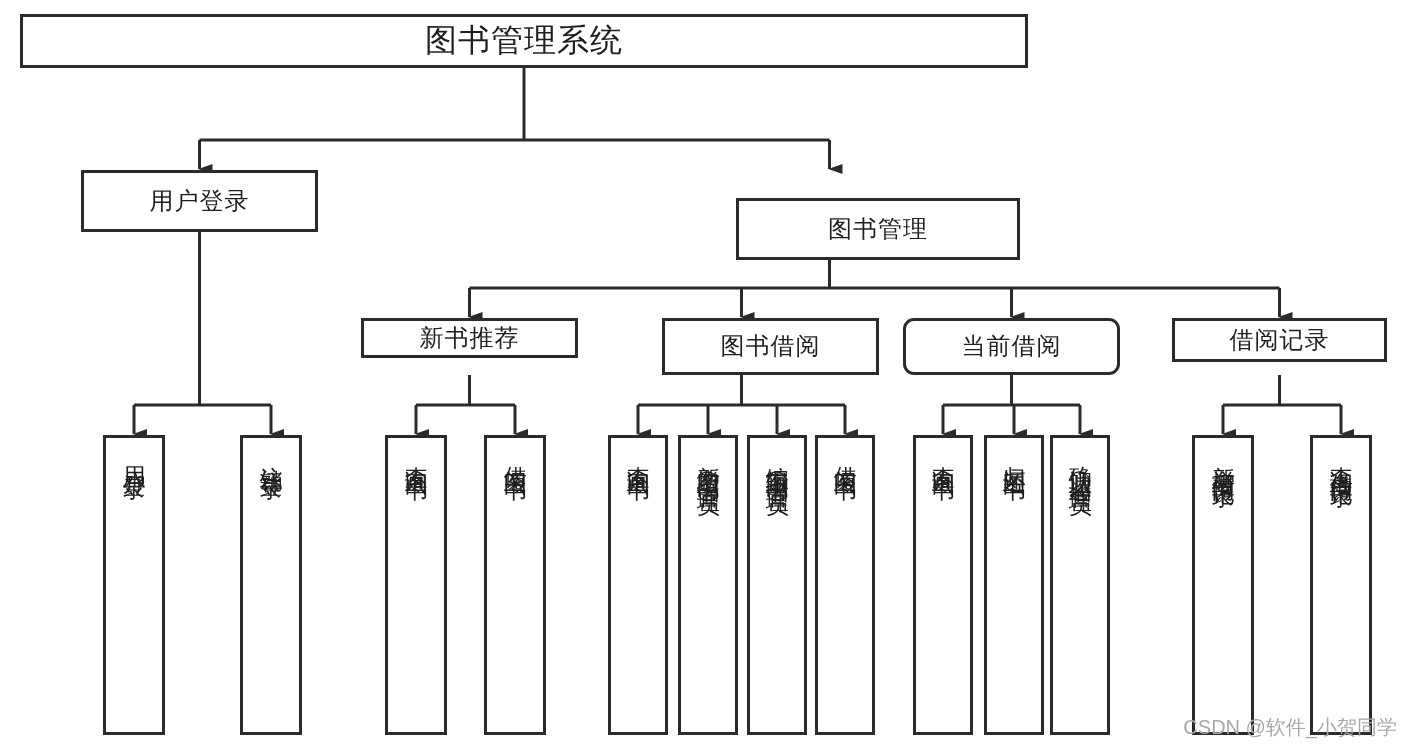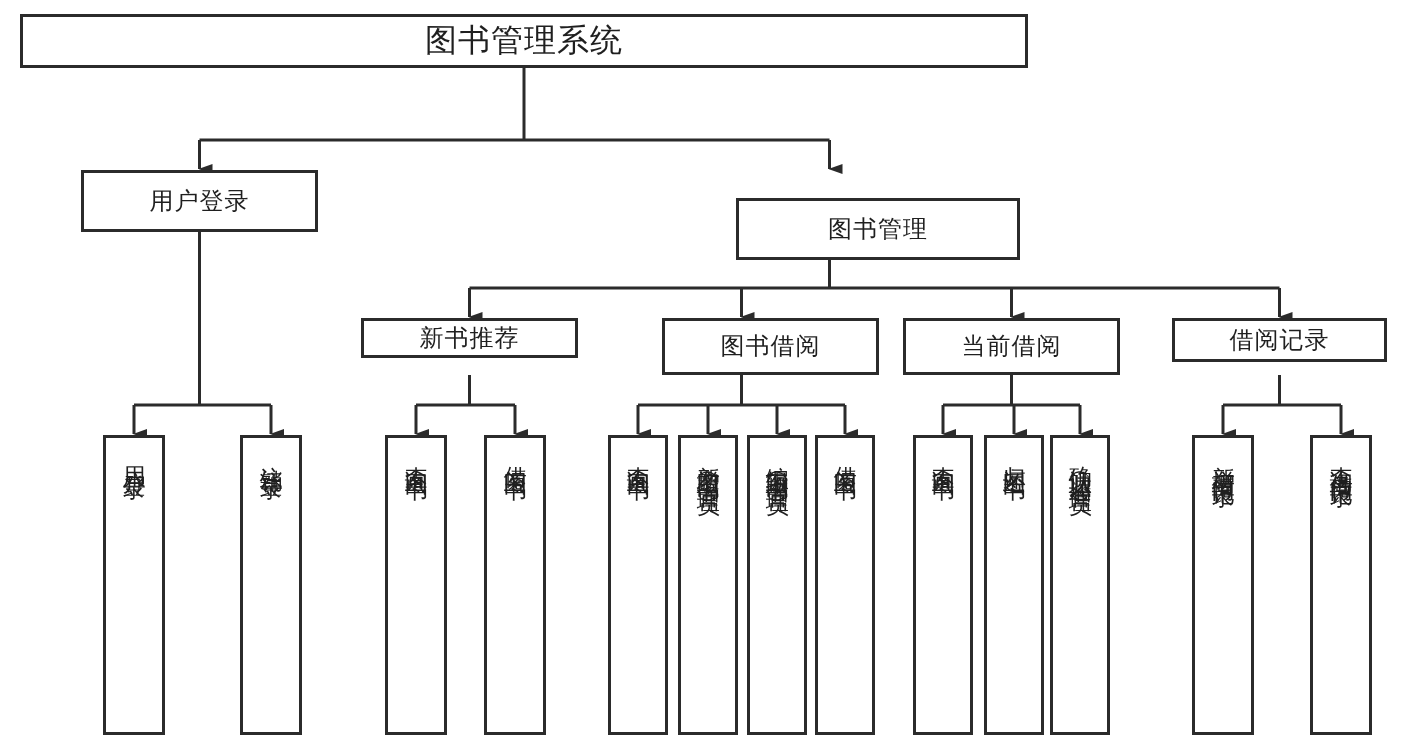--- a/index.html
+++ b/index.html
@@ -125,21 +125,21 @@
       </div>
       <div class="node" style="left: 736px; top: 170px; width: 284px; height: 62px; margin-top: 28px;">
         <span class="label">图书管理</span>
       </div>
       <div class="node" style="left: 361px; top: 318px; width: 217px; height: 40px;">
         <span class="label">新书推荐</span>
       </div>
       <div class="node" style="left: 633px; top: 318px; width: 217px; height: 57px; margin-left: 29px;">
         <span class="label">图书借阅</span>
       </div>
-      <div class="node" style="left: 903px; top: 318px; width: 217px; height: 57px;">
+      <div class="node" style="left: 903px; top: 318px; width: 217px; height: 57px; border-radius: 11px;">
         <span class="label">当前借阅</span>
       </div>
       <div class="node" style="left: 1172px; top: 318px; width: 215px; height: 44px;">
         <span class="label">借阅记录</span>
       </div>
       <div class="node vertical" style="left: 103px; top: 435px; width: 62px; height: 300px;">
         <span class="label">用户登录</span>
       </div>
       <div class="node vertical" style="left: 240px; top: 435px; width: 62px; height: 300px;">
         <span class="label">注销登录</span>
@@ -172,13 +172,14 @@
         <span class="label">确认归还（管理员）</span>
       </div>
       <div class="node vertical" style="left: 1192px; top: 435px; width: 62px; height: 300px;">
         <span class="label">新增借阅记录</span>
       </div>
       <div class="node vertical" style="left: 1310px; top: 435px; width: 62px; height: 300px;">
         <span class="label">查询借阅记录</span>
       </div>
     </div>
 
+  <div class="watermark">CSDN @软件_小贺同学</div>
 </div>
 
 </body></html>

